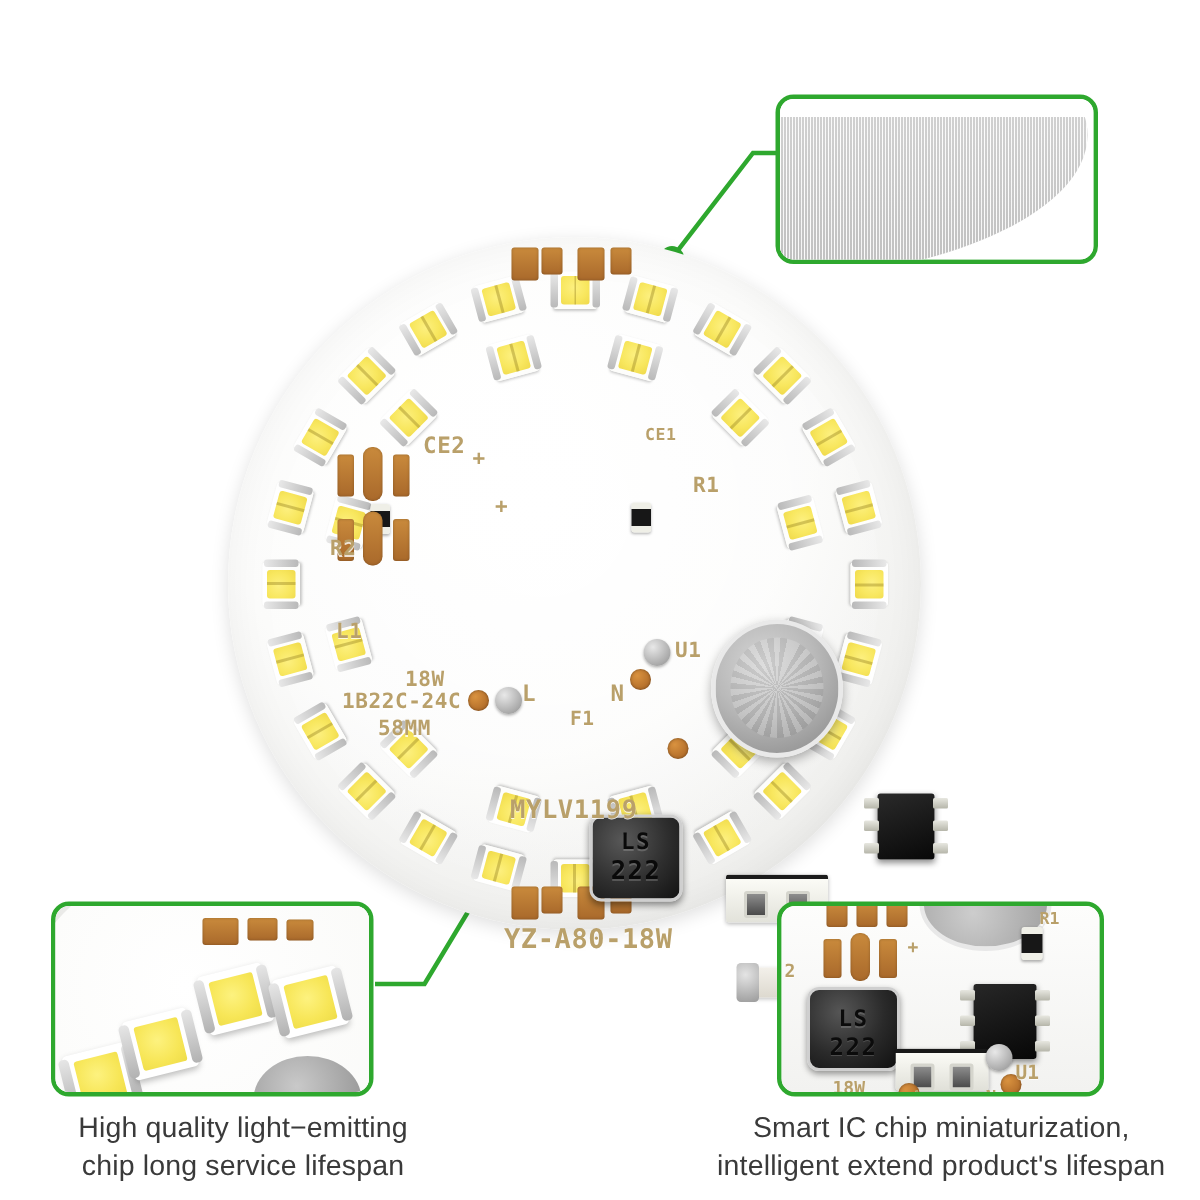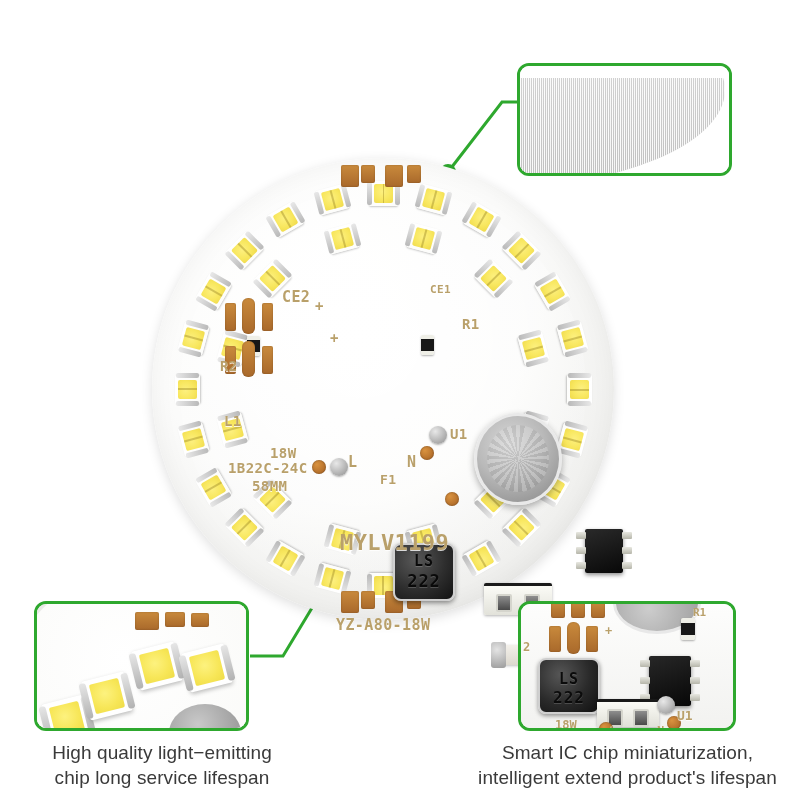--- a/index.html
+++ b/index.html
@@ -550,22 +550,22 @@
     <span class="silk" style="left:72px;  top:255px; font-size:14px;">L1</span>
     <span class="silk" style="left:298px; top:268px; font-size:14px;">U1</span>
     <span class="silk" style="left:228px; top:314px; font-size:13px;">F1</span>
     <span class="silk" style="left:196px; top:295px; font-size:15px;">L</span>
     <span class="silk" style="left:255px; top:295px; font-size:15px;">N</span>
     <span class="silk" style="left:163px; top:140px; font-size:14px;">+</span>
     <span class="silk" style="left:178px; top:172px; font-size:14px;">+</span>
     <span class="silk" style="left:118px; top:287px; font-size:14px;">18W</span>
     <span class="silk" style="left:76px;  top:302px; font-size:14px;">1B22C-24C</span>
     <span class="silk" style="left:100px; top:320px; font-size:14px;">58MM</span>
-    <span class="silk" style="left:188px; top:372px; font-size:22px;">MYLV1199</span>
-    <span class="silk" style="left:184px; top:458px; font-size:15px;">YZ-A80-18W</span>
+    <span class="silk" style="left:188px; top:372px; font-size:17px;">MYLV1199</span>
+    <span class="silk" style="left:184px; top:458px; font-size:18px;">YZ-A80-18W</span>
   </div>
 
 
   <div class="callout box-alu">
     <div class="alu-wrap">
       <div class="alu-shape"></div>
     </div>
   </div>
 
   <div class="callout box-led">

